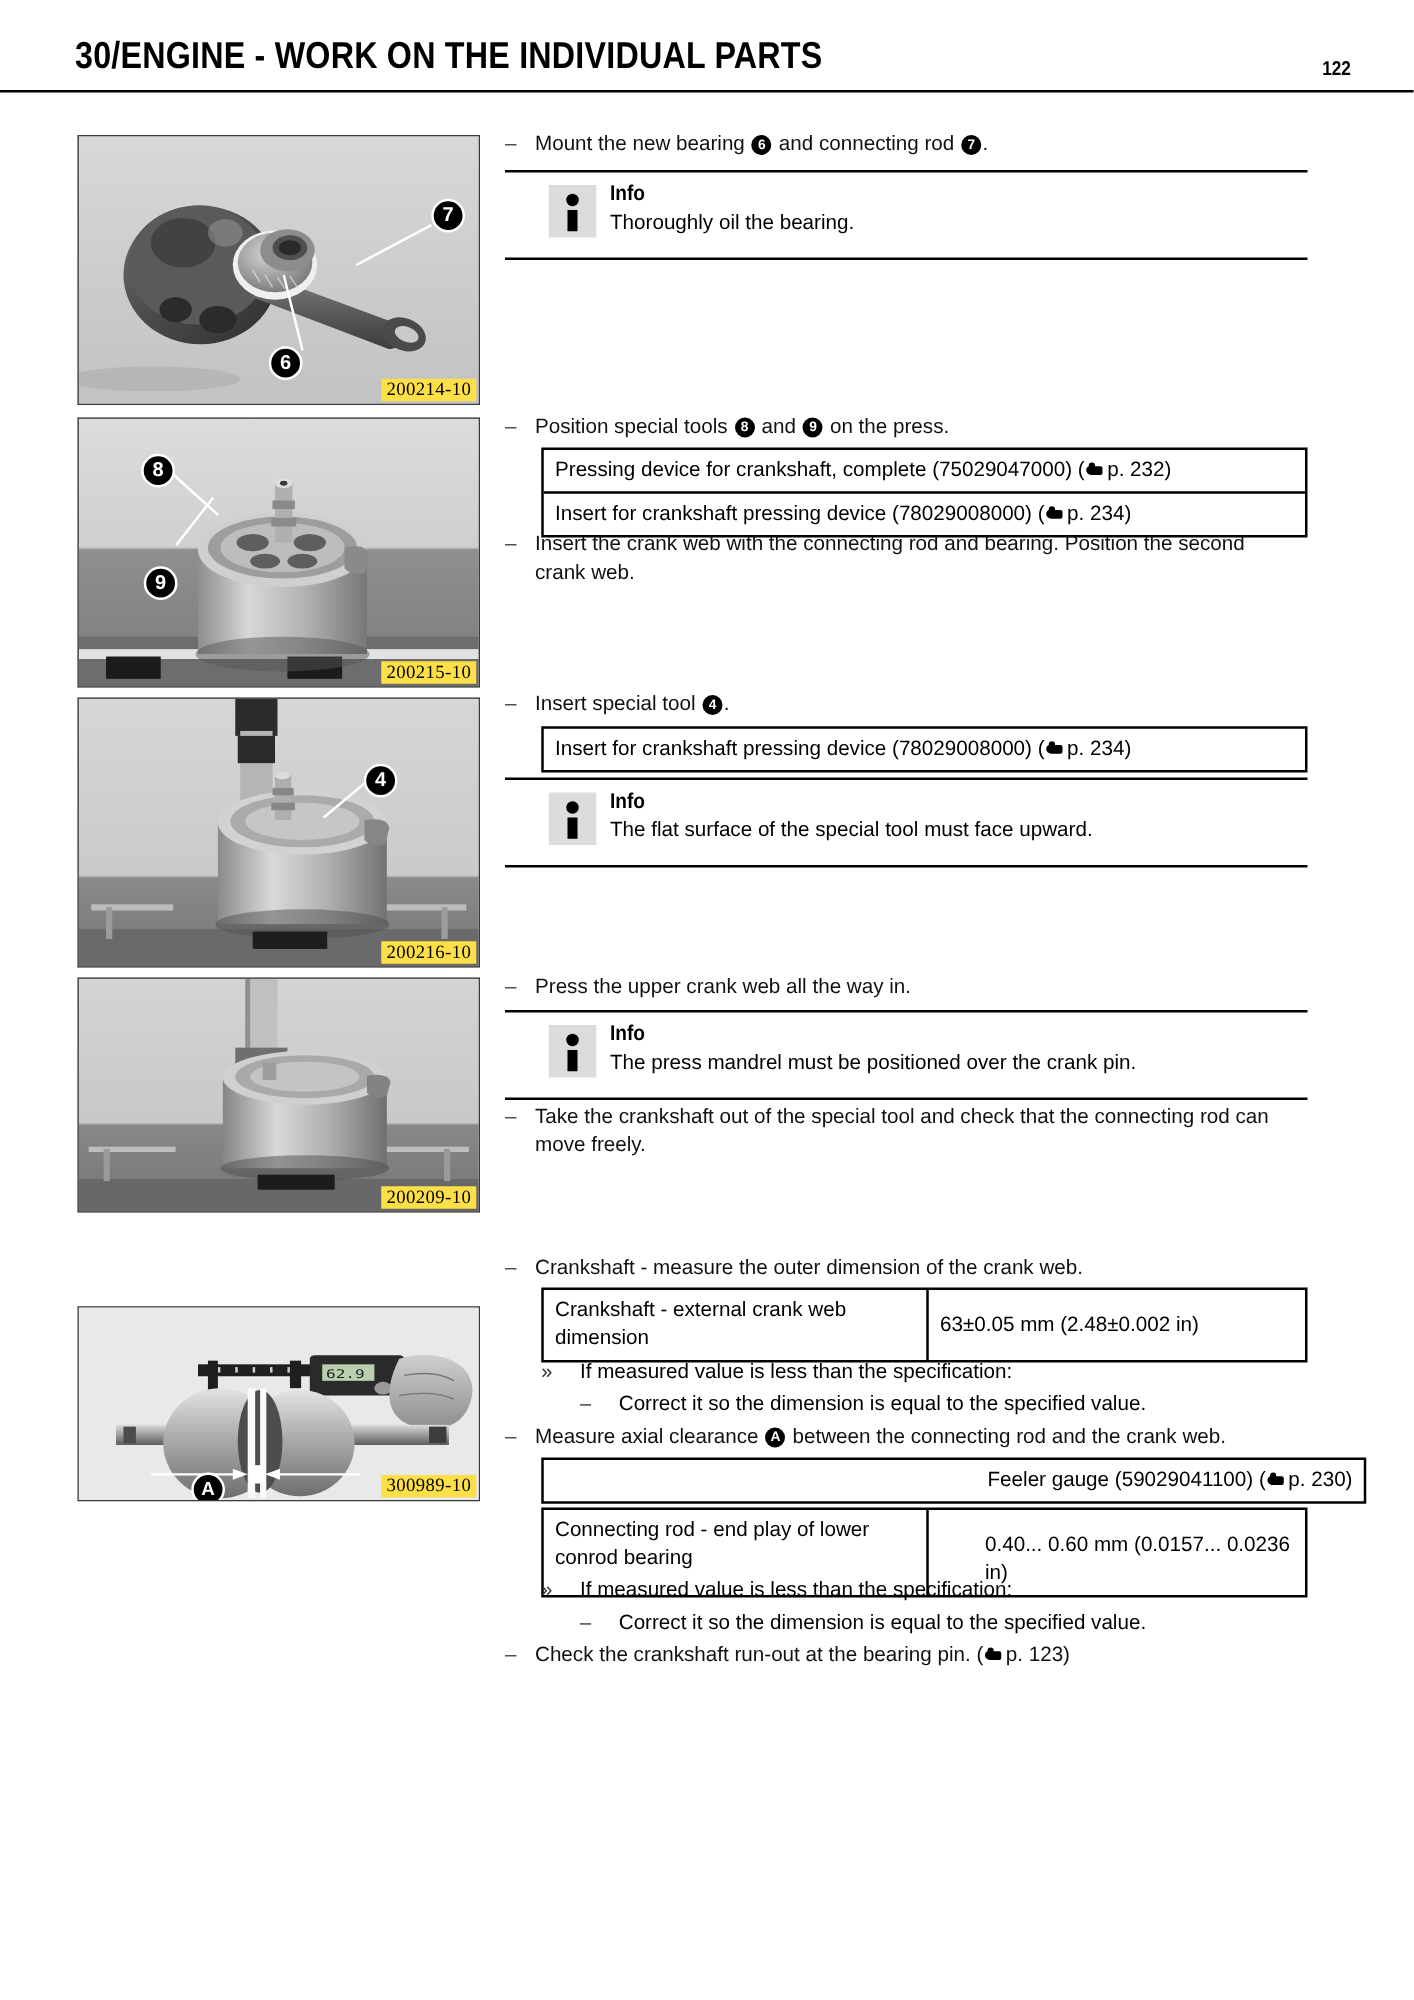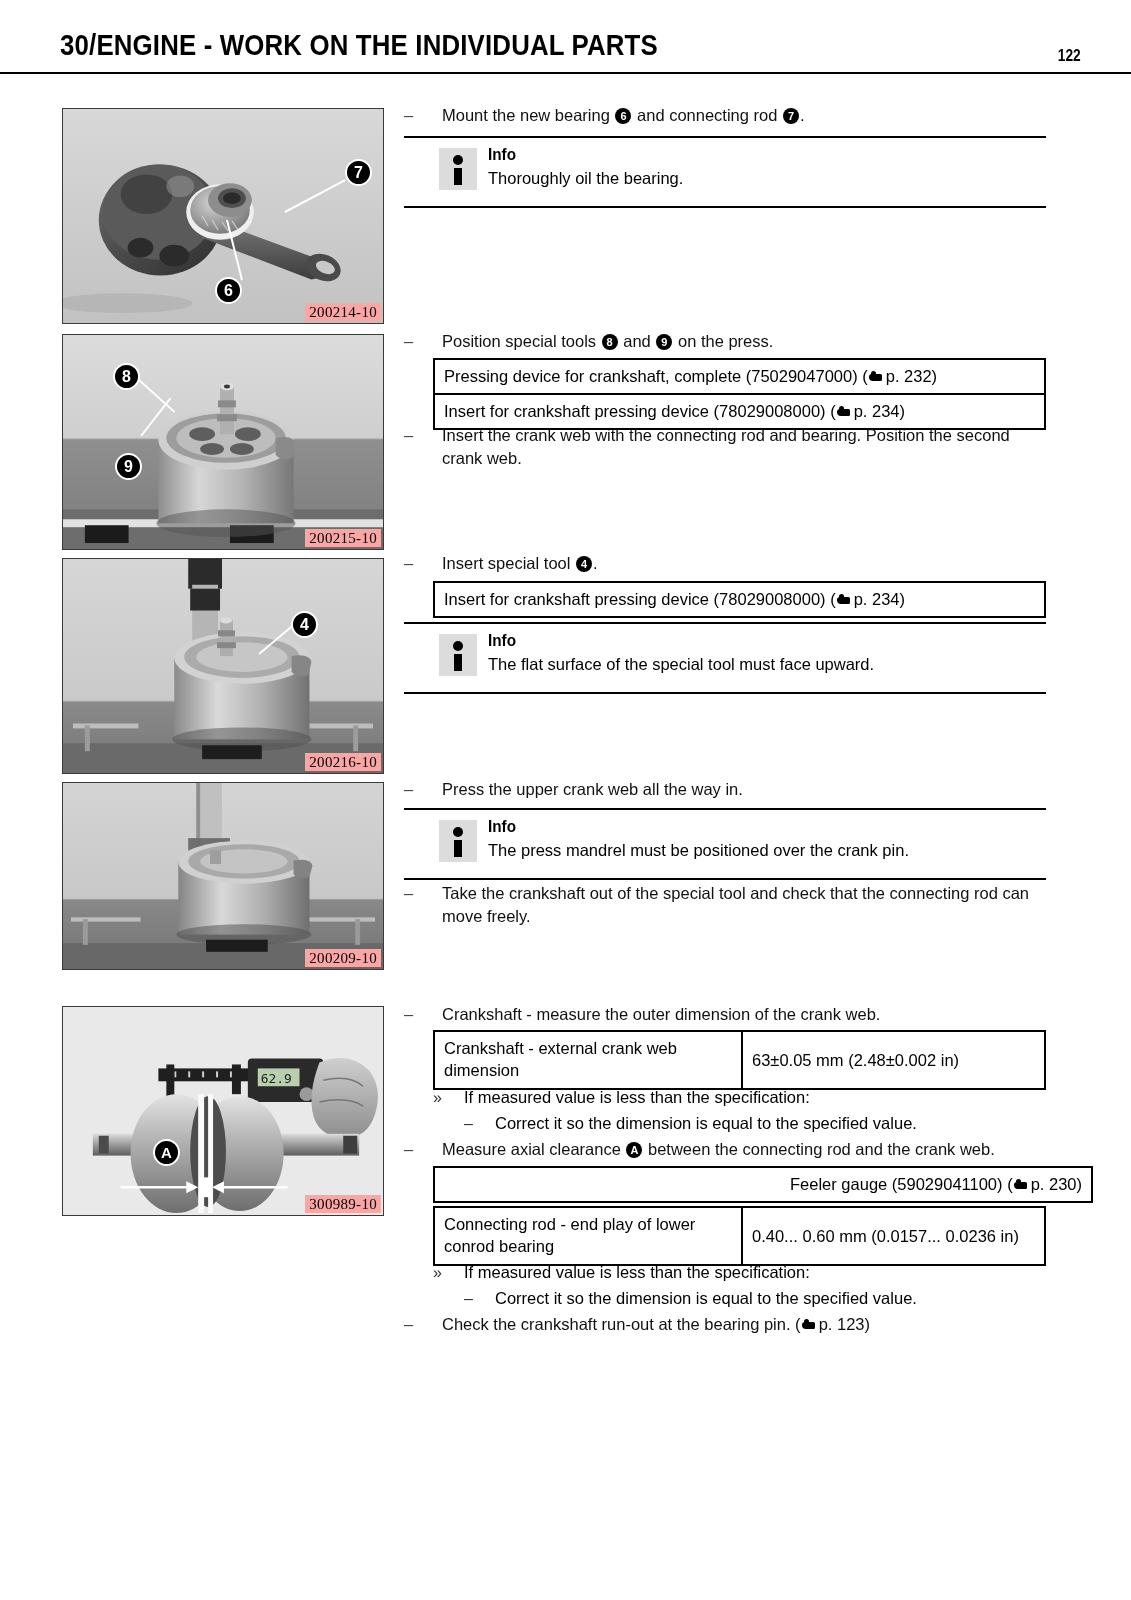--- a/index.html
+++ b/index.html
@@ -68,21 +68,21 @@
   }
   .fig-canvas {
     position: absolute;
     left: 0; top: 0;
     width: 100%; height: 100%;
   }
   .fig-caption {
     position: absolute;
     right: 2px;
     bottom: 2px;
-    background: #fca5a5;
+    background: #fde047;
     color: #000;
     font-family: "Liberation Serif", serif;
     font-size: 15px;
     line-height: 18px;
     padding: 0 4px;
     letter-spacing: 0.3px;
     white-space: nowrap;
   }
 
   
@@ -124,21 +124,21 @@
   .step .dash {
     position: absolute;
     left: 0;
     top: 0;
     width: 16px;
     text-align: left;
     color: #444;
   }
   .step .txt {
     display: block;
-    margin-left: 38px;
+    margin-left: 24px;
   }
   .substep {
     position: absolute;
     font-size: 16.5px;
     line-height: 23px;
   }
   .substep .mark {
     position: absolute;
     left: 0;
     top: 0;
@@ -457,21 +457,21 @@
     <ellipse cx="182" cy="91" rx="56" ry="20" fill="#a9a9a9"></ellipse>
     <ellipse cx="182" cy="91" rx="44" ry="14" fill="#c4c4c4"></ellipse>
     <rect x="148" y="78" width="11" height="16" fill="#9e9e9e"></rect>
     <ellipse cx="182" cy="176" rx="68" ry="12" fill="#4d4d4d" opacity="0.5"></ellipse>
     <rect x="144" y="182" width="62" height="14" fill="#1c1c1c"></rect>
     <path d="M232 90 q17 -3 19 6 l-3 13 q-10 4 -16 -3 Z" fill="#838383"></path>
   </svg>
   <div class="fig-caption">200209-10</div>
 </div>
 
-<div class="figure" style="top:1006px; height:210px; background:#e7e7e7;">
+<div class="figure" style="top:1045px; height:156px; background:#e7e7e7;">
   <svg class="fig-canvas" viewBox="0 0 322 210" preserveAspectRatio="none">
     <defs>
       <linearGradient id="web5" x1="0" y1="0" x2="0" y2="1">
         <stop offset="0" stop-color="#e3e3e3"></stop>
           <stop offset="0.35" stop-color="#b7b7b7"></stop>
         <stop offset="1" stop-color="#6e6e6e"></stop>
       </linearGradient>
       <linearGradient id="shaft5" x1="0" y1="0" x2="0" y2="1">
         <stop offset="0" stop-color="#dcdcdc"></stop>
           <stop offset="0.5" stop-color="#9b9b9b"></stop>
@@ -629,21 +629,21 @@
     <span class="dash">–</span>
     <span class="txt">Measure axial clearance <span class="cnum">A</span> between the connecting rod and the crank web.</span>
   </div>
 
   <div class="refbox" style="left:29px; top:1166px; width:660px;text-align:right;">
     <div class="cell">
       <span>Feeler gauge (59029041100) (</span><span class="hand"></span><span>p. 230)</span>
     </div>
   </div>
 
-  <div class="spectable" style="left:29px; top:1206px; width:613px;">
+  <div class="spectable" style="left:29px; top:1206px; width:613px;gap:36px;">
     <div class="c1">Connecting rod - end play of lower conrod bearing</div>
     <div class="c2">0.40... 0.60 mm (0.0157... 0.0236 in)</div>
   </div>
 
   <div class="substep" style="left:29px; top:1261px; width:600px;">
     <span class="mark">»</span>
     <span class="txt">If measured value is less than the specification:</span>
   </div>
   <div class="substep" style="left:60px; top:1287px; width:580px;">
     <span class="mark">–</span>

